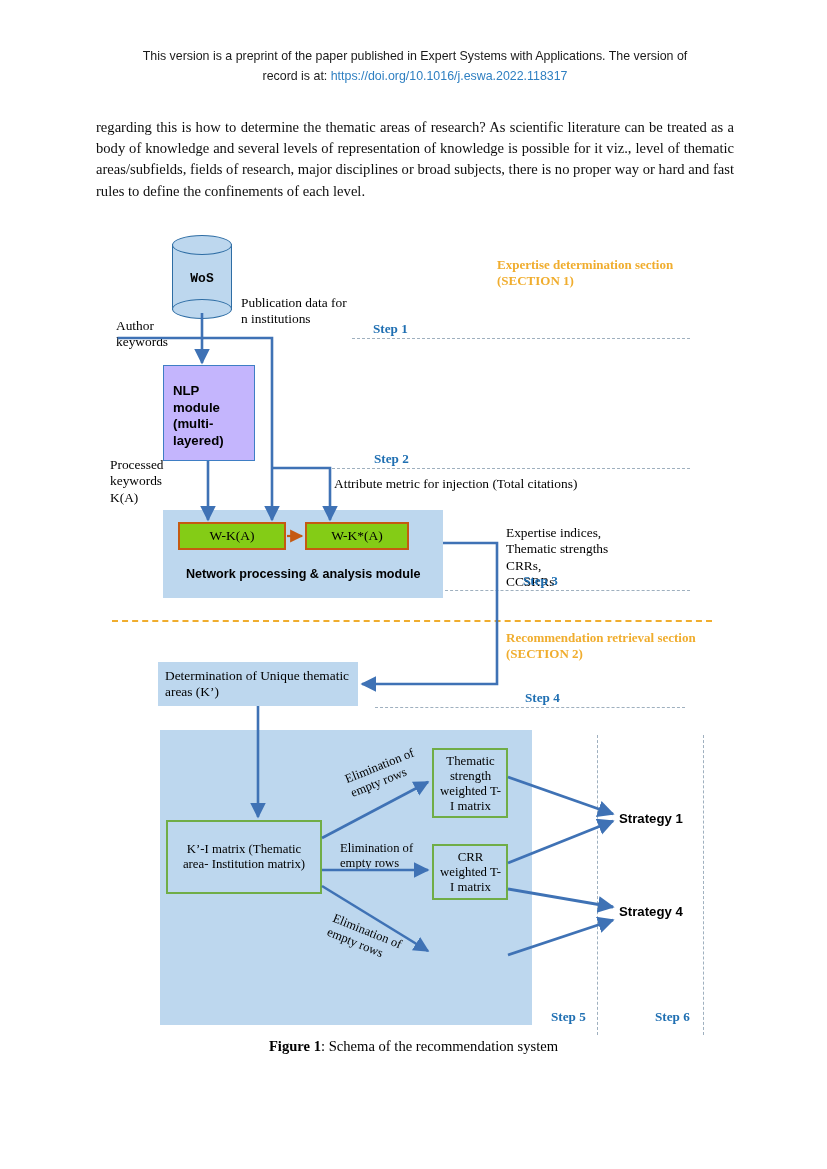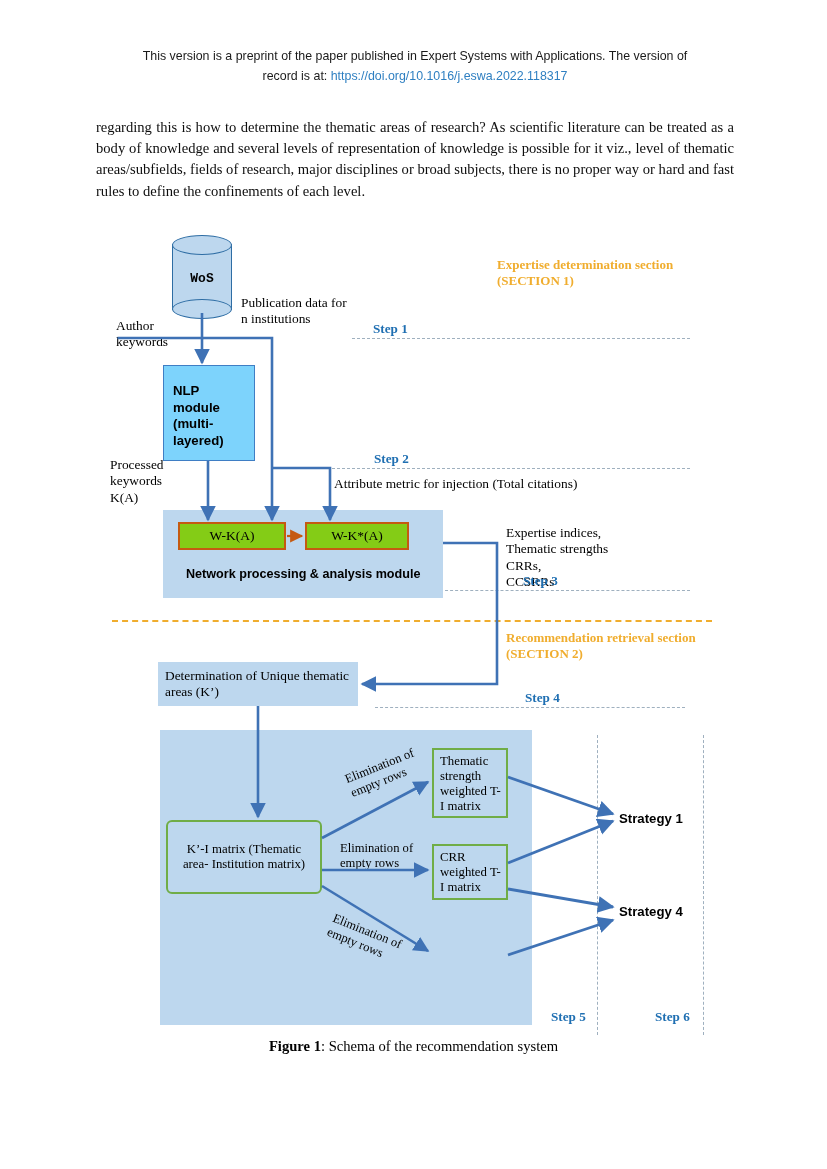--- a/index.html
+++ b/index.html
@@ -69,21 +69,21 @@
   .figure-caption b { font-weight: bold; }
 
   
   .lay { position: absolute; }
 
   
   .panel-blue {
     background: #bdd7ee;
   }
   .box-blue-border {
-    background: #7dd3fc;
+    background: #c4b5fd;
     border: 1.6px solid #3f7ec4;
     box-sizing: border-box;
   }
   .box-orange {
     background: #84cc16;
     border: 2px solid #c55a11;
     box-sizing: border-box;
     display: flex;
     align-items: center;
     justify-content: center;
@@ -93,20 +93,21 @@
   }
   .box-green {
     background: #bdd7ee;
     border: 2px solid #70ad47;
     box-sizing: border-box;
     font-family: "Liberation Serif", serif;
     font-size: 12.8px;
     line-height: 1.17;
     color: #000;
     padding: 4px 5px 0 6px;
+    text-align: center;
   }
   .box-plain-blue {
     background: #bdd7ee;
     font-family: "Liberation Serif", serif;
     font-size: 13.4px;
     line-height: 1.2;
     color: #000;
     padding: 6px 6px 0 7px;
     box-sizing: border-box;
   }
@@ -243,21 +244,21 @@
     <div class="txt-sans-bold" style="position:absolute; left:23px; top:57px; font-size:12.6px;">Network processing &amp; analysis module</div>
   </div>
   <div class="lay box-orange" style="left:178px; top:297px; width:108px; height:28px;">W-K(A)</div>
   <div class="lay box-orange" style="left:305px; top:297px; width:104px; height:28px;">W-K*(A)</div>
 
   <div class="lay box-plain-blue" style="left:158px; top:437px; width:200px; height:44px;">Determination of Unique thematic
 areas (K’)</div>
 
   <div class="lay panel-blue" style="left:160px; top:505px; width:372px; height:295px;"></div>
 
-  <div class="lay box-green" style="left:166px; top:595px; width:156px; height:74px; display:flex; align-items:center; justify-content:center; text-align:center; padding:0 6px;border-radius:6px;">K’-I matrix
+  <div class="lay box-green" style="left:166px; top:595px; width:156px; height:74px; display:flex; align-items:center; justify-content:center; text-align:center; padding:0 6px;">K’-I matrix
 (Thematic area- Institution
 matrix)</div>
 
   <div class="lay box-green" style="left:432px; top:523px; width:76px; height:70px;">Thematic
 strength
 weighted
 T-I matrix</div>
   <div class="lay box-green" style="left:432px; top:619px; width:76px; height:56px;">CRR
 weighted
 T-I matrix</div>

